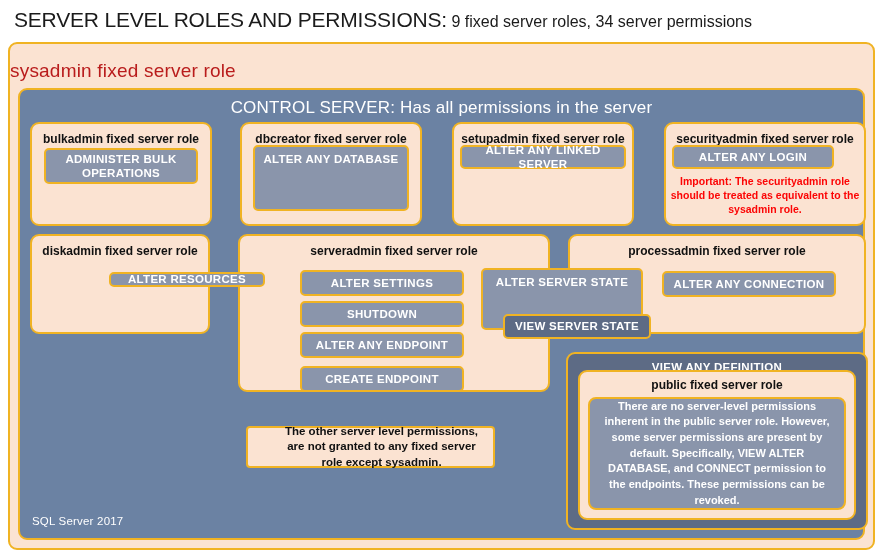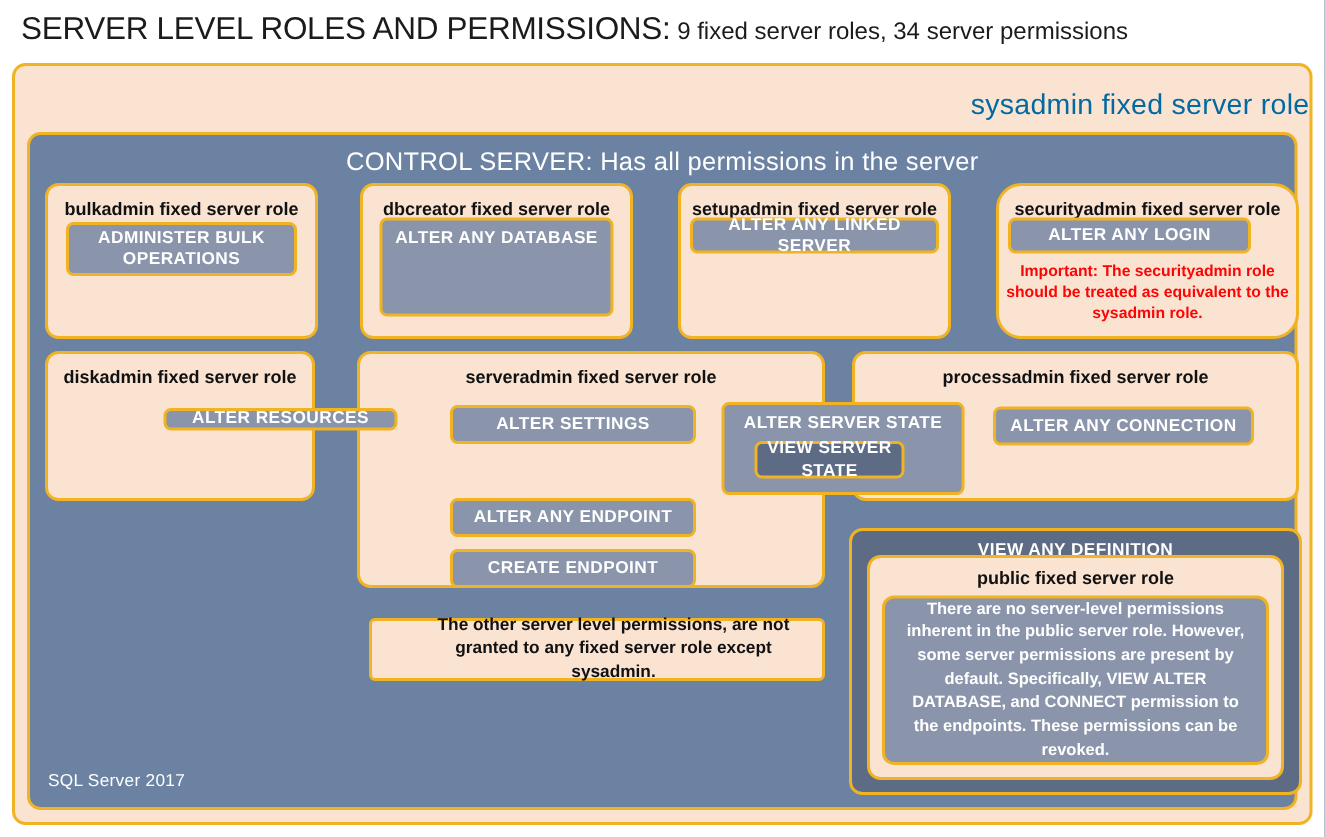--- a/index.html
+++ b/index.html
@@ -36,22 +36,22 @@
   .perm.dark{background:#5d6b85;}
   .roleTitle{
     position:absolute;width:100%;text-align:center;
     font-size:12px;font-weight:bold;color:#111111;
   }
   .ctlTitle{
     position:absolute;width:100%;text-align:center;
     font-size:17px;color:#ffffff;font-weight:normal;letter-spacing:.2px;
   }
   .sysTitle{
-    position:absolute;width:100%;text-align:right;
-    font-size:19px;color:#0369a1;letter-spacing:.2px;
+    position:absolute;width:100%;text-align:left;
+    font-size:19px;color:#b91c1c;letter-spacing:.2px;
   }
   .warn{
     position:absolute;text-align:center;color:#fc0505;
     font-size:10.5px;font-weight:bold;line-height:1.35;
   }
   .note{
     position:absolute;background:#fbe3d2;border:2px solid #f0b323;
     border-radius:4px;box-sizing:border-box;
     font-size:11.5px;font-weight:bold;color:#111111;
     display:flex;align-items:center;justify-content:center;text-align:center;
@@ -94,55 +94,56 @@
   <div class="peach" style="left:240px;top:122px;width:182px;height:104px;">
     <div class="roleTitle" style="left:0;top:8px;">dbcreator fixed server role</div>
   </div>
   <div class="perm" style="left:253px;top:145px;width:156px;height:66px;align-items:flex-start;padding-top:5px;">ALTER ANY DATABASE</div>
 
   <div class="peach" style="left:452px;top:122px;width:182px;height:104px;">
     <div class="roleTitle" style="left:0;top:8px;">setupadmin fixed server role</div>
   </div>
   <div class="perm" style="left:460px;top:145px;width:166px;height:24px;">ALTER ANY LINKED SERVER</div>
 
-  <div class="peach" style="left:664px;top:122px;width:202px;height:104px;border-radius:17px;">
+  <div class="peach" style="left:664px;top:122px;width:202px;height:104px;">
     <div class="roleTitle" style="left:0;top:8px;">securityadmin fixed server role</div>
   </div>
   <div class="perm" style="left:672px;top:145px;width:162px;height:24px;">ALTER ANY LOGIN</div>
   <div class="warn" style="left:666px;top:174px;width:198px;">Important:  The securityadmin role should  be treated as equivalent to the sysadmin role.</div>
 
   <div class="peach" style="left:30px;top:234px;width:180px;height:100px;">
     <div class="roleTitle" style="left:0;top:8px;">diskadmin fixed server role</div>
   </div>
 
   <div class="peach" style="left:238px;top:234px;width:312px;height:158px;">
     <div class="roleTitle" style="left:0;top:8px;">serveradmin fixed server role</div>
   </div>
 
   <div class="peach" style="left:568px;top:234px;width:298px;height:100px;">
     <div class="roleTitle" style="left:0;top:8px;">processadmin fixed server role</div>
   </div>
 
   <div class="perm" style="left:109px;top:272px;width:156px;height:15px;">ALTER RESOURCES</div>
 
   <div class="perm" style="left:300px;top:270px;width:164px;height:26px;">ALTER SETTINGS</div>
+  <div class="perm" style="left:300px;top:301px;width:164px;height:26px;">SHUTDOWN</div>
   <div class="perm" style="left:300px;top:332px;width:164px;height:26px;">ALTER ANY ENDPOINT</div>
   <div class="perm" style="left:300px;top:366px;width:164px;height:26px;">CREATE  ENDPOINT</div>
 
   <div class="perm" style="left:481px;top:268px;width:162px;height:62px;align-items:flex-start;padding-top:5px;">ALTER SERVER STATE</div>
-  <div class="perm dark" style="left:503px;top:294px;width:100px;height:25px;">VIEW SERVER STATE</div>
+  <div class="perm dark" style="left:503px;top:314px;width:148px;height:25px;">VIEW SERVER STATE</div>
 
   <div class="perm" style="left:662px;top:271px;width:174px;height:26px;">ALTER ANY CONNECTION</div>
 
   <div class="perm" style="left:566px;top:352px;width:302px;height:178px;border-radius:9px;
               align-items:flex-start;justify-content:center;padding-top:6px;background:#5d6b85;font-size:11.5px;">VIEW ANY DEFINITION</div>
 
   <div class="peach" style="left:578px;top:370px;width:278px;height:150px;">
     <div class="roleTitle" style="left:0;top:6px;">public  fixed server role</div>
   </div>
 
   <div class="pubtext" style="left:588px;top:397px;width:258px;height:113px;">There are no server-level permissions inherent in the public server role. However, some server permissions are present by default. Specifically, VIEW ALTER DATABASE, and CONNECT permission to the endpoints. These permissions can be revoked.</div>
 
-  <div class="note" style="left:246px;top:412px;width:304px;height:42px;padding-left:30px;">The other server level permissions, are not granted to any fixed server role except sysadmin.</div>
+  <div class="note" style="left:246px;top:426px;width:249px;height:42px;padding-left:30px;">The other server level permissions, are not granted to any fixed server role except sysadmin.</div>
 
   <div class="ver" style="left:32px;top:515px;">SQL Server 2017</div>
 
 </div>
 
 </body></html>

